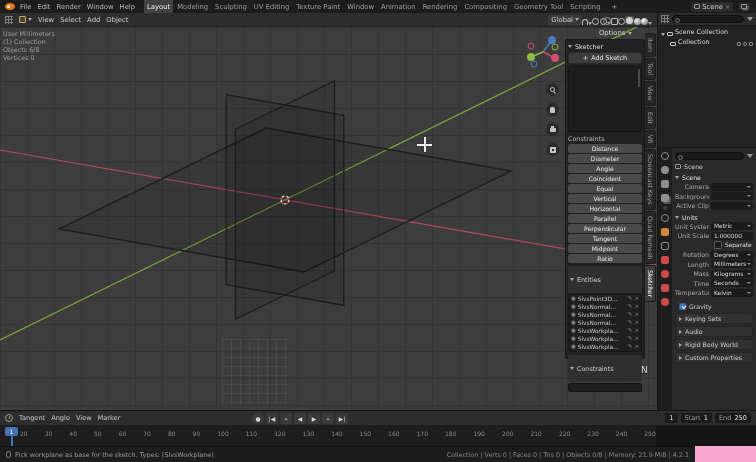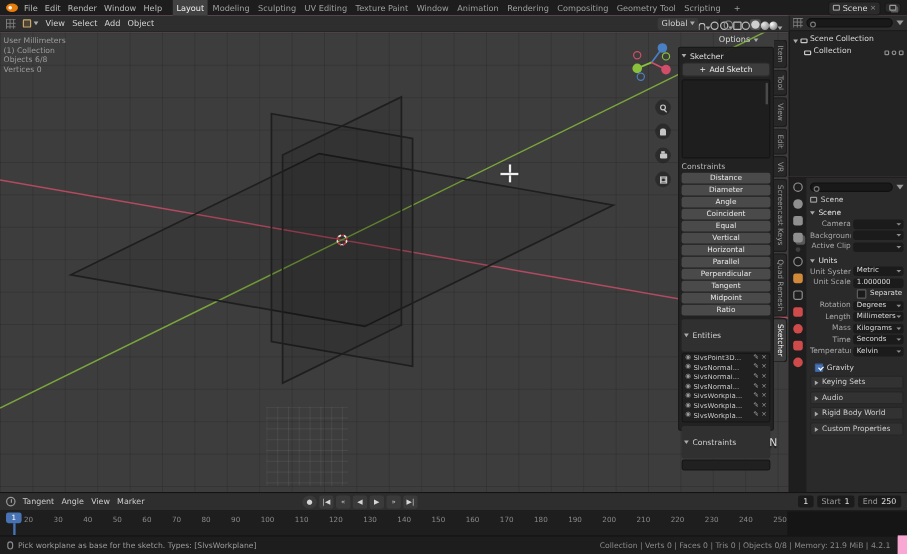--- a/index.html
+++ b/index.html
@@ -125,21 +125,21 @@
 .pbtn.rec{border-radius:50%;width:11px}
 .tl-right{margin-left:auto;display:flex;gap:3px;align-items:center}
 .tl-field{background:#1b1b1b;border-radius:2px;height:10px;padding:0 4px;display:flex;align-items:center;gap:3px;color:#e0e0e0}
 .tl-field .flabel{color:#9a9a9a}
 .tl-ruler{position:relative;height:20px;background:#1e1e1e}
 .ruler-nums{position:absolute;left:20px;right:100px;top:4px;display:flex;justify-content:space-between;font-size:6px;color:#8a8a8a}
 .ruler-end-shade{position:absolute;right:0;top:0;width:100px;height:20px;background:rgba(0,0,0,.28)}
 .playhead{position:absolute;left:5px;top:1px;width:13px;height:9px;background:#4772b3;border-radius:2px;color:#fff;font-size:6px;display:flex;align-items:center;justify-content:center}
 .playhead::after{content:"";position:absolute;left:6px;top:9px;width:1.5px;height:10px;background:#4772b3}
 
-#statusbar{position:absolute;left:0;top:446px;width:748px;height:16px;background:#1d1d1d;border-top:1px solid #0f0f0f;display:flex;align-items:center;gap:4px;padding:0 6px;font-size:6.4px;color:#9b9b9b}
+#statusbar{position:absolute;left:0;top:446px;width:695px;height:16px;background:#1d1d1d;border-top:1px solid #0f0f0f;display:flex;align-items:center;gap:4px;padding:0 6px;font-size:6.4px;color:#9b9b9b}
 .mouse-ico{width:5px;height:7px;border:1px solid #8a8a8a;border-radius:2.5px;flex:none}
 #statusbar .sb-right{margin-left:auto;color:#8a8a8a}
 </style>
 </head>
 <body>
 
 <div id="root">
 
   <div id="topbar">
     <span class="logo"></span>

